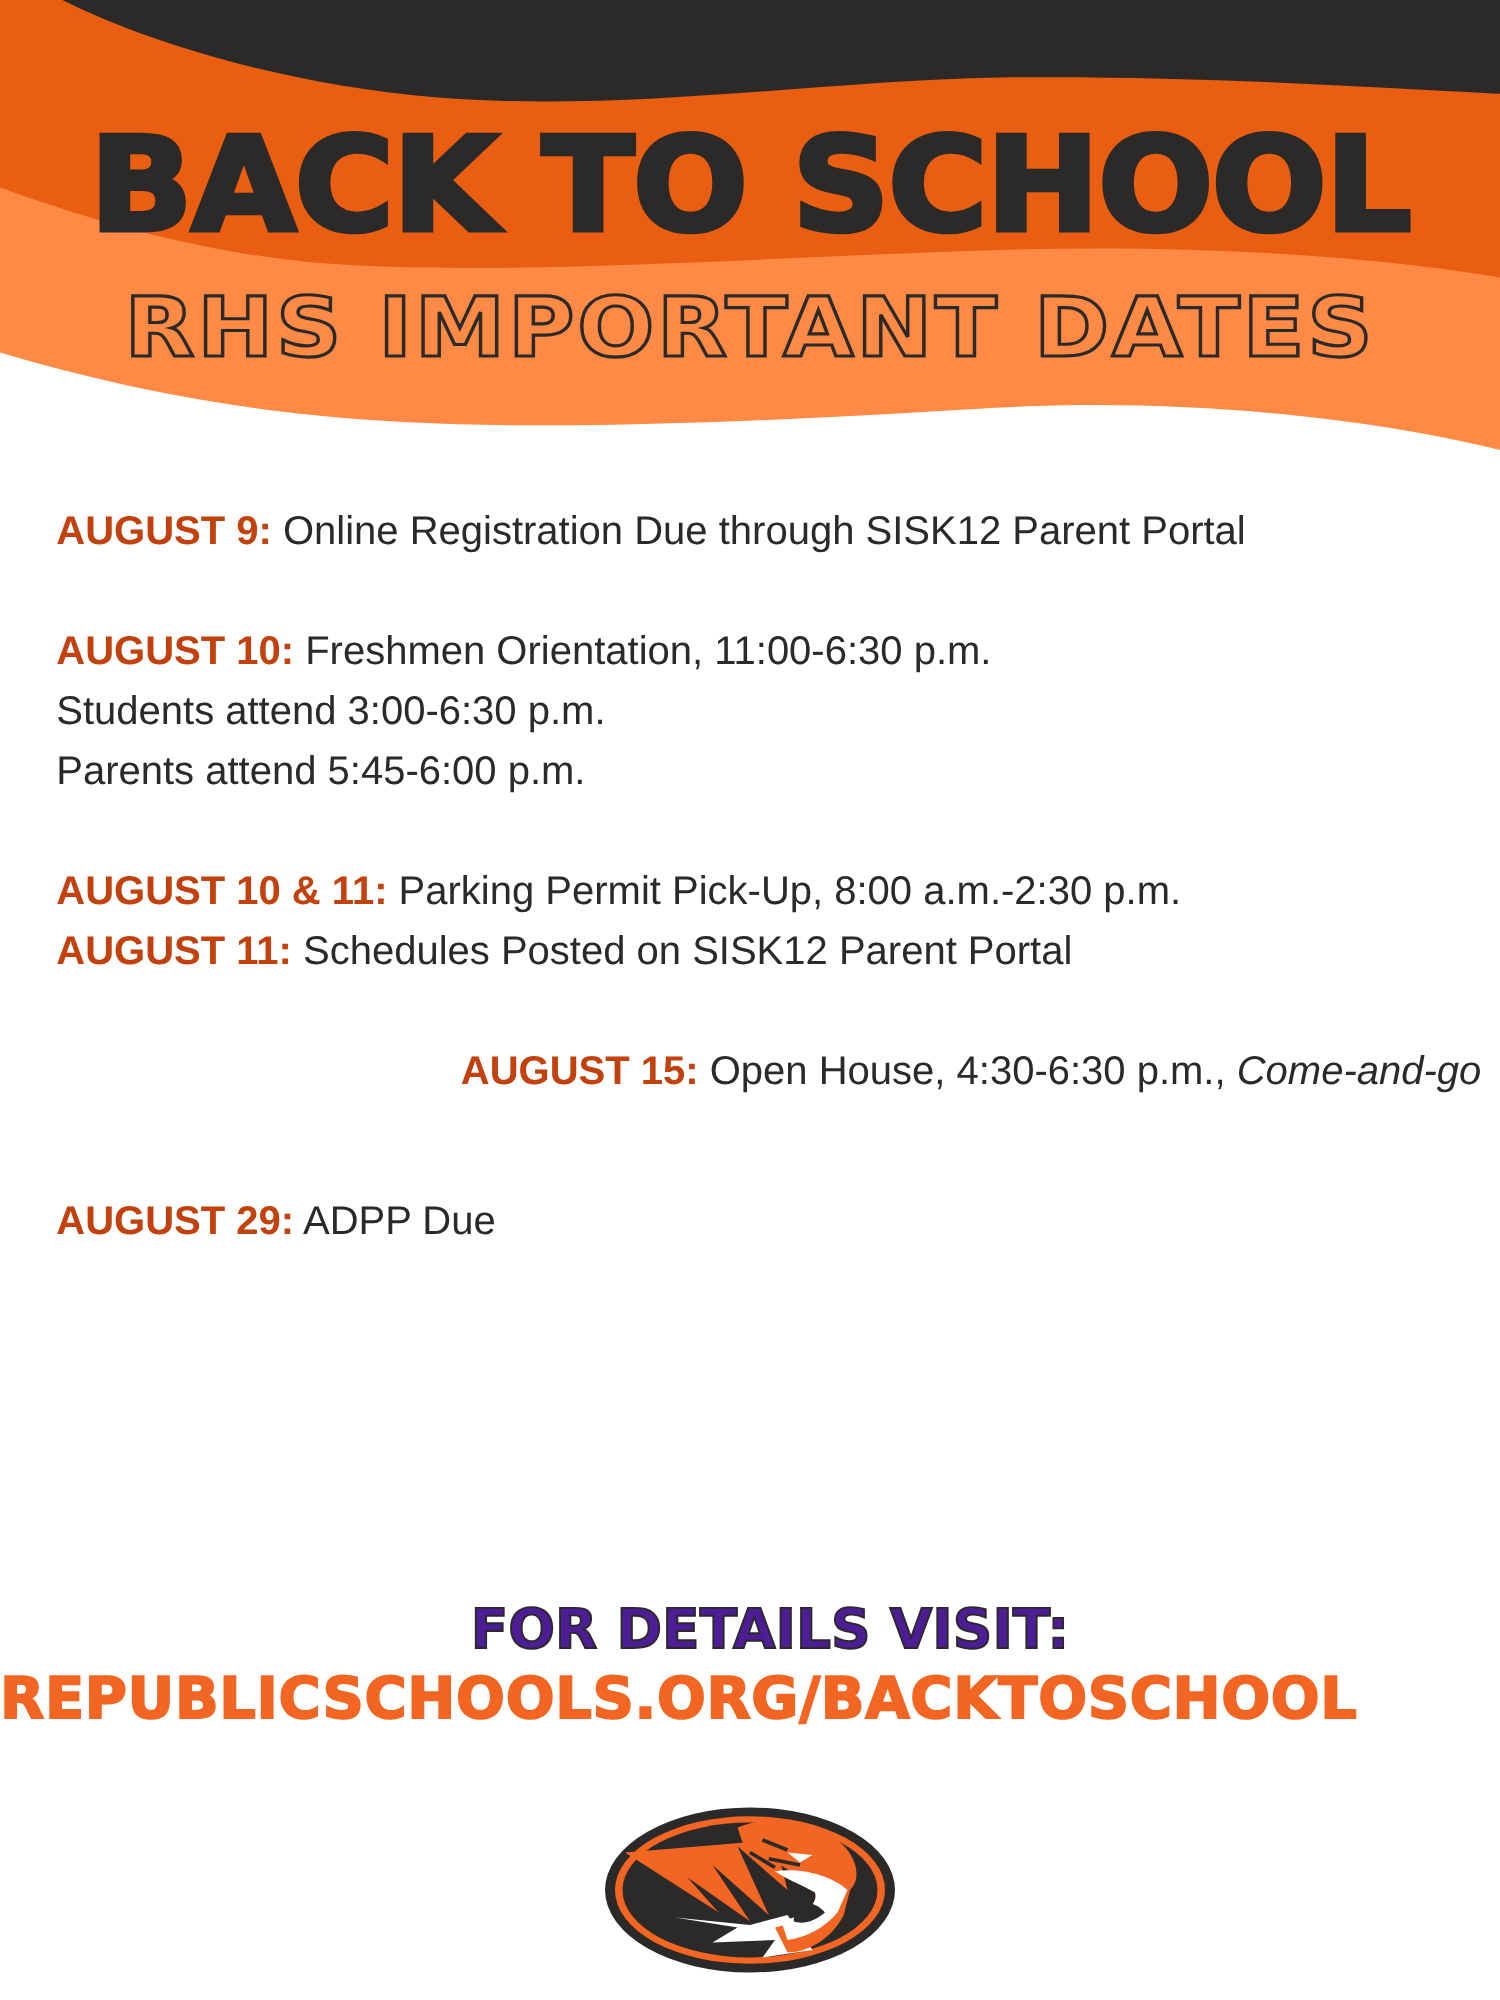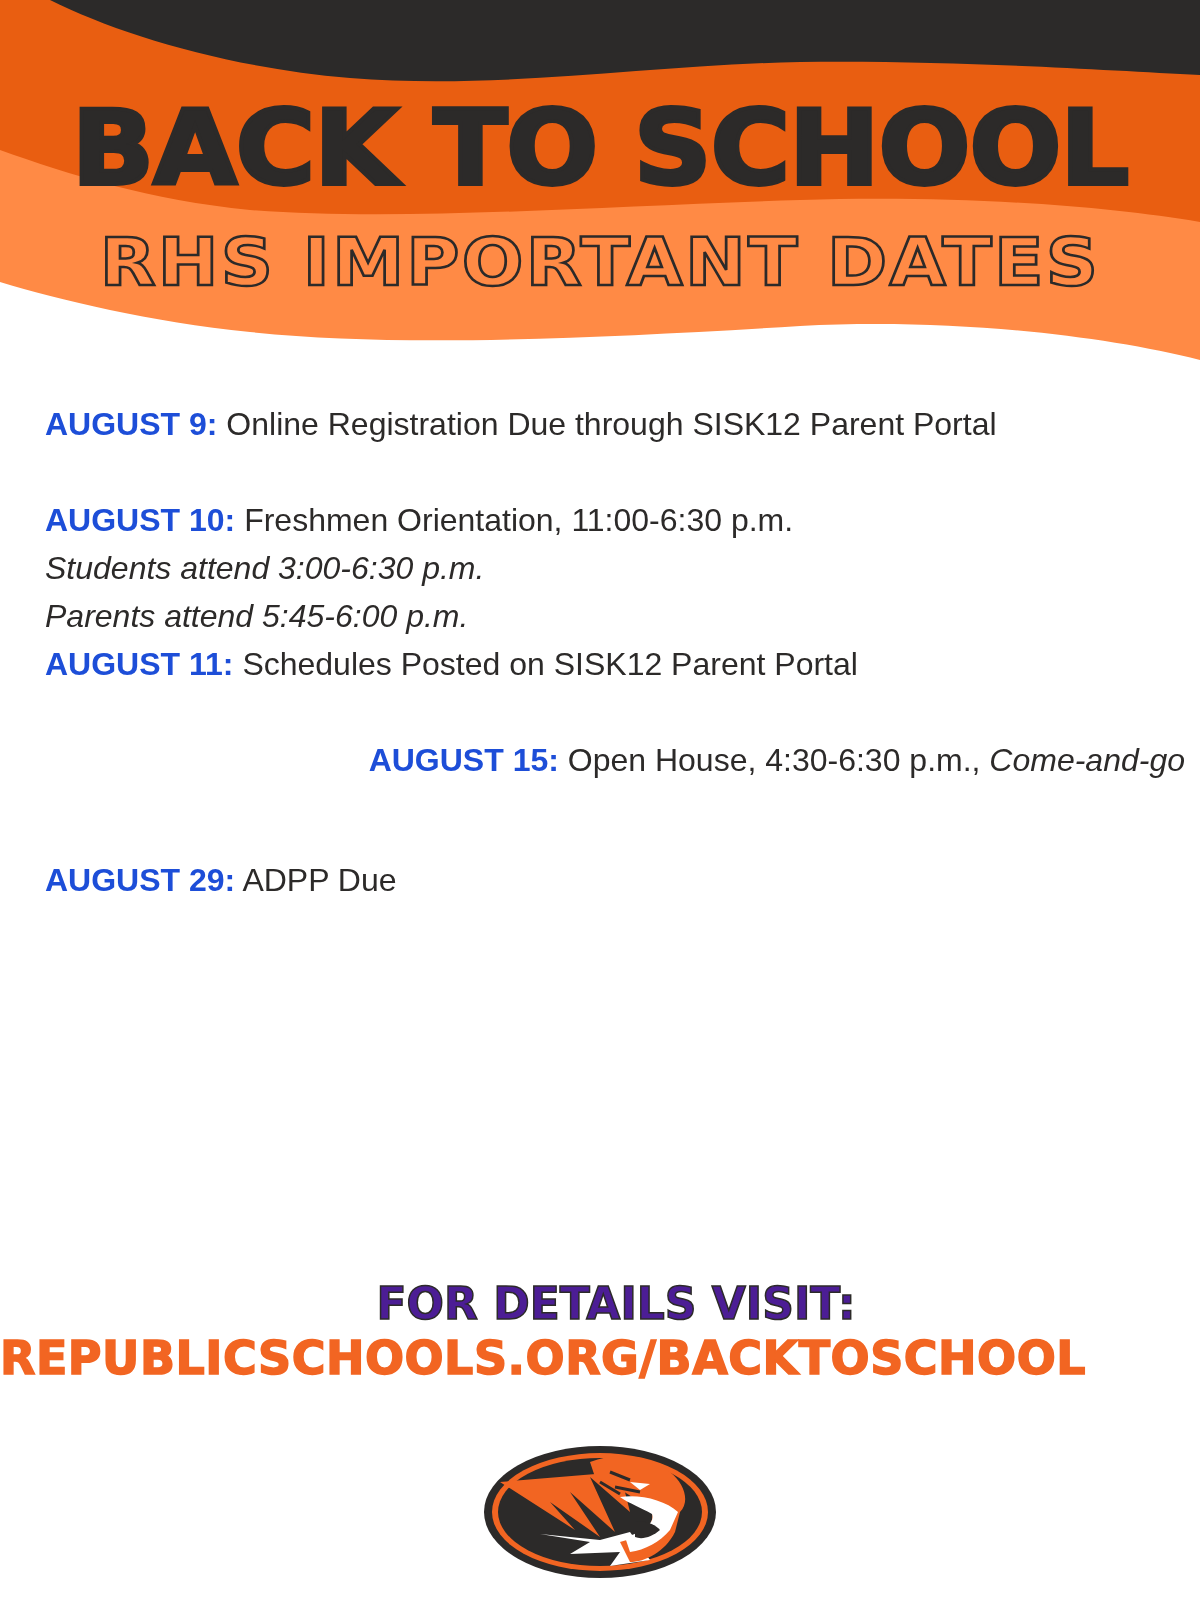--- a/index.html
+++ b/index.html
@@ -3,22 +3,22 @@
 <meta charset="utf-8">
 <style>
   html,body{margin:0;padding:0;}
   body{width:1200px;height:1600px;position:relative;overflow:hidden;background:#ffffff;font-family:"Liberation Sans","DejaVu Sans",sans-serif;}
   .waves{position:absolute;left:0;top:0;width:1200px;height:380px;}
   .title{position:absolute;left:0;width:1200px;text-align:center;margin:0;}
   .title-main{top:96px;font-family:"DejaVu Sans",sans-serif;font-weight:900;font-size:104px;letter-spacing:-1px;color:#2c2a29;line-height:1;transform:scaleX(1.04);-webkit-text-stroke:4px #2c2a29;}
   .title-sub{top:230px;font-family:"DejaVu Sans",sans-serif;font-weight:bold;font-size:66px;line-height:1;letter-spacing:2px;color:#ff8a45;-webkit-text-stroke:2.5px #2c2a29;transform:scaleX(1.1);}
   .events{position:absolute;left:45px;top:400px;width:1140px;font-family:"Liberation Sans","DejaVu Sans",sans-serif;color:#2c2a29;font-size:32px;line-height:48px;}
   .event{margin:0;}
-  .event .date{color:#1d4ed8;font-weight:bold;}
-  .event .sub{font-style:italic;display:block;}
+  .event .date{color:#c2410c;font-weight:bold;}
+  .event .sub{display:block;}
   .event .em{font-style:italic;}
   .footer-label{position:absolute;top:1282px;left:16px;width:1200px;text-align:center;font-family:"DejaVu Sans",sans-serif;font-weight:900;font-size:44px;color:#4c1d95;line-height:1;-webkit-text-stroke:1.5px #2c2a29;}
   .footer-url{position:absolute;top:1335px;left:0;width:1052px;text-align:center;font-family:"DejaVu Sans",sans-serif;font-weight:900;font-size:46px;color:#f26522;line-height:1;letter-spacing:0.5px;-webkit-text-stroke:1.5px #f26522;}
   .logo{position:absolute;left:480px;top:1442px;width:240px;height:140px;}
 </style>
 </head>
 <body>
 
 <svg class="waves" viewBox="0 0 1200 380" preserveAspectRatio="none">
   <rect x="0" y="0" width="1200" height="380" fill="#ffffff"></rect>
@@ -36,20 +36,24 @@
 <div class="events">
   <p class="event" style="margin-top:0;">
     <span class="date">AUGUST 9:</span>
     <span>Online Registration Due through SISK12 Parent Portal</span>
   </p>
   <p class="event" style="margin-top:48px;">
     <span class="date">AUGUST 10:</span>
     <span>Freshmen Orientation, 11:00-6:30 p.m.</span>
     <span class="sub">Students attend 3:00-6:30 p.m.</span>
     <span class="sub">Parents attend 5:45-6:00 p.m.</span>
+  </p>
+  <p class="event" style="margin-top:48px;">
+    <span class="date">AUGUST 10 &amp; 11:</span>
+    <span>Parking Permit Pick-Up, 8:00 a.m.-2:30 p.m.</span>
   </p>
   <p class="event" style="">
     <span class="date">AUGUST 11:</span>
     <span>Schedules Posted on SISK12 Parent Portal</span>
   </p>
   <p class="event" style="margin-top:48px;text-align:right;">
     <span class="date">AUGUST 15:</span>
     <span>Open House, 4:30-6:30 p.m.,</span>
     <span class="em">Come-and-go</span>
   </p>

